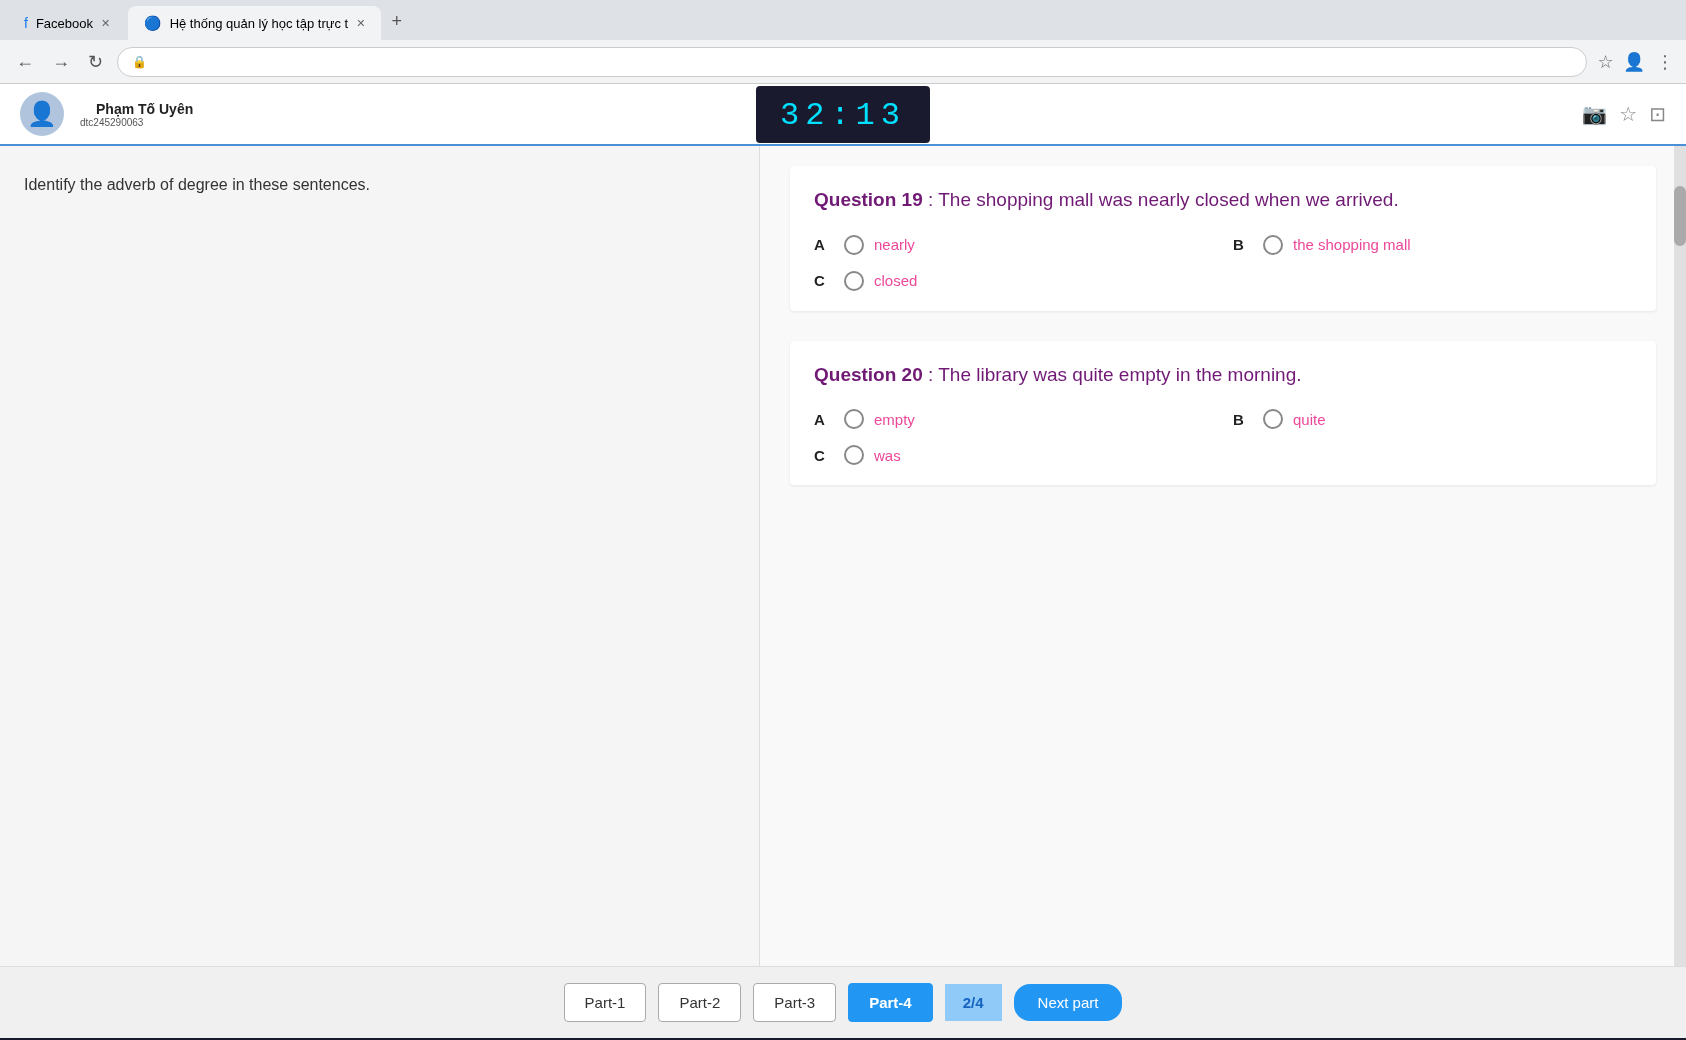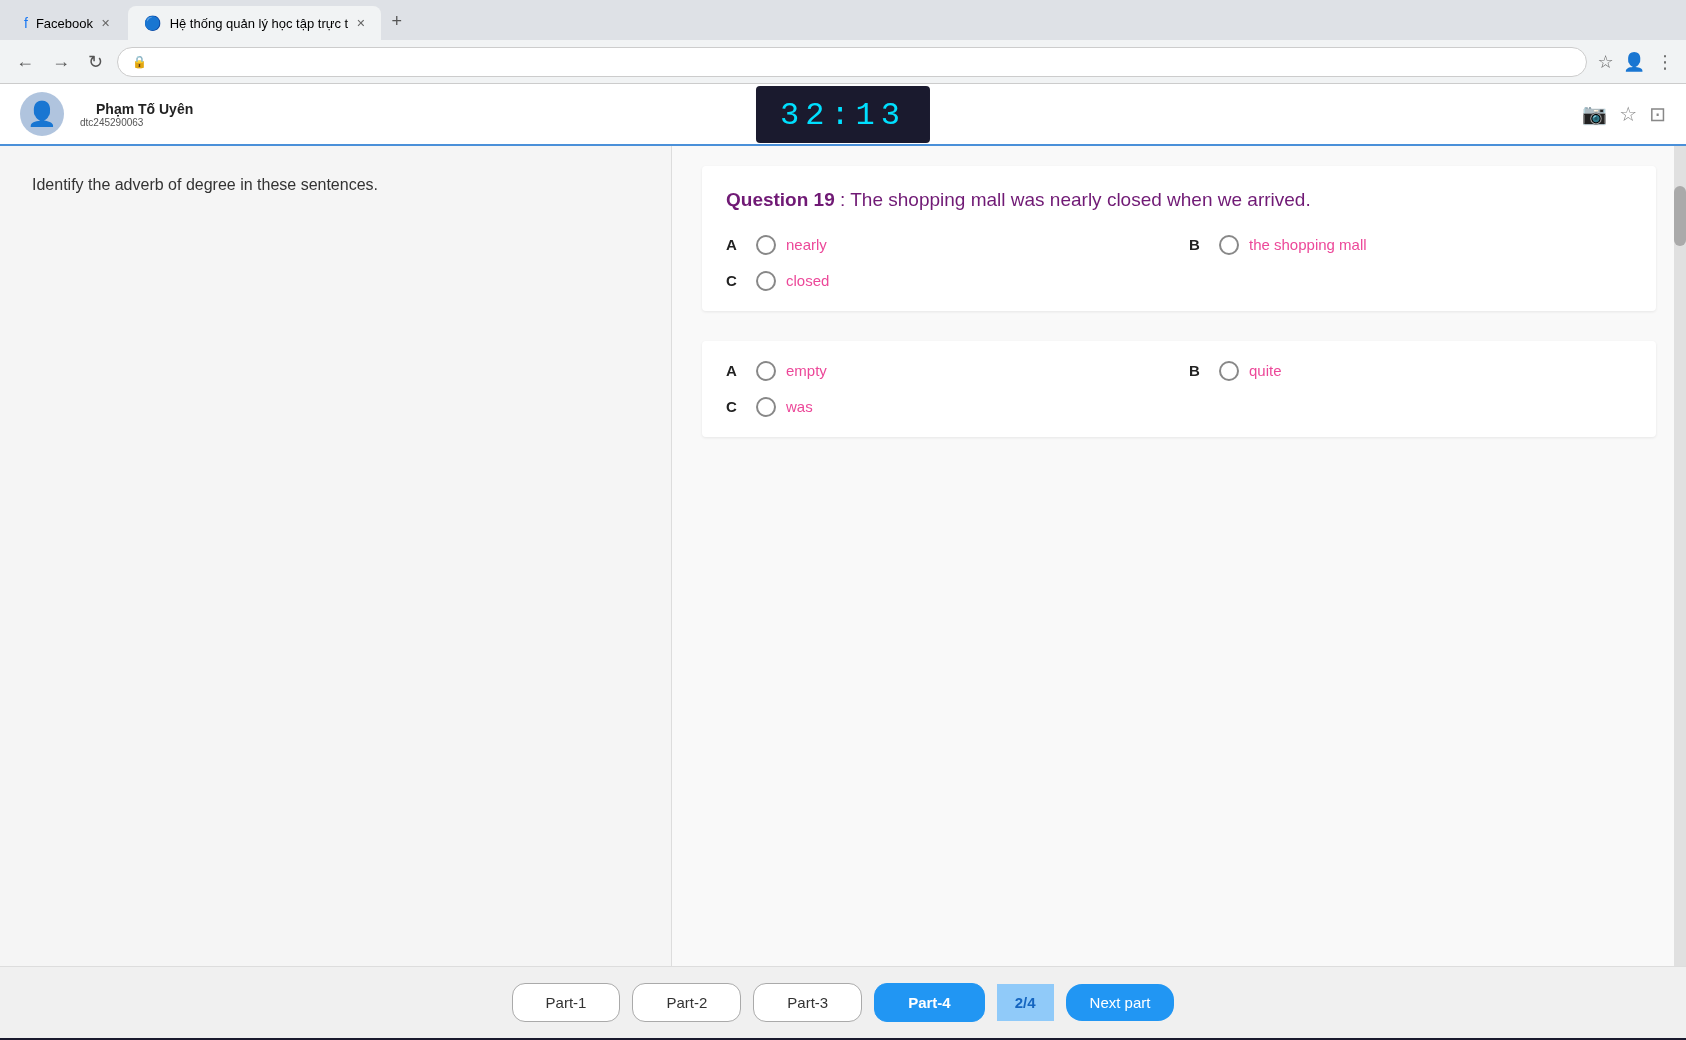--- a/index.html
+++ b/index.html
@@ -23,39 +23,39 @@
     .user-info .id { font-size: 10px; color: #555; }
 
     .timer-display { position: absolute; left: 50%; transform: translateX(-50%); background: #1a1a2e; color: #00e5ff; font-family: 'Courier New', monospace; font-size: 36px; font-weight: normal; padding: 8px 24px; border-radius: 4px; letter-spacing: 4px; }
 
     .header-icons { margin-left: auto; display: flex; gap: 12px; align-items: center; }
 
     
     .main-content { display: flex; min-height: 820px; }
 
     
-    .left-panel { width: 672px; background: #f5f5f5; padding: 30px 32px; border-right: 1px solid #ddd; }
+    .left-panel { width: 760px; background: #f5f5f5; padding: 30px 24px; border-right: 1px solid #ddd; }
     .instructions { font-size: 16px; color: #333; font-weight: 500; }
 
     
     .right-panel { flex: 1; background: #f9f9f9; padding: 20px 30px; }
 
     .question-block { background: white; border-radius: 4px; margin-bottom: 30px; padding: 20px 24px; box-shadow: 0 1px 3px rgba(0,0,0,0.08); }
     .question-text { font-size: 19px; color: #701a75; margin-bottom: 20px; font-weight: 500; line-height: 1.5; }
     .question-text strong { font-weight: 700; }
 
     .options-grid { display: grid; grid-template-columns: 1fr 1fr; gap: 16px 20px; }
     .option-row { display: flex; align-items: center; gap: 10px; }
     .option-label { font-weight: bold; font-size: 15px; color: #222; min-width: 20px; }
     .radio-btn { width: 20px; height: 20px; border-radius: 50%; border: 2px solid #888; background: white; display: inline-block; flex-shrink: 0; cursor: pointer; }
     .option-text { font-size: 15px; color: #ec4899; }
 
     
     .bottom-nav { background: #f0f0f0; border-top: 1px solid #ddd; padding: 16px 40px; display: flex; justify-content: center; align-items: center; gap: 12px; }
-    .part-btn { padding: 10px 33px; border-radius: 13px; border: 1px solid #aaa; background: white; font-size: 15px; cursor: pointer; color: #333; }
+    .part-btn { padding: 10px 20px; border-radius: 4px; border: 1px solid #aaa; background: white; font-size: 15px; cursor: pointer; color: #333; }
     .part-btn.active { background: #2196f3; color: white; border-color: #2196f3; font-weight: bold; }
     .page-indicator { background: #90caf9; color: #1565c0; padding: 10px 18px; border-radius: 0; font-size: 15px; font-weight: bold; }
     .next-btn { background: #2196f3; color: white; padding: 10px 24px; border-radius: 16px; border: none; font-size: 15px; cursor: pointer; font-weight: 500; }
 
     
     .taskbar { background: #1a1a2e; height: 48px; display: flex; align-items: center; padding: 0 8px; gap: 8px; }
 
     .scrollbar-area { position: relative; }
     .scrollbar { position: absolute; right: 0; top: 0; width: 12px; height: 100%; background: #e0e0e0; }
     .scrollbar-thumb { background: #aaa; width: 100%; height: 60px; border-radius: 6px; margin-top: 40px; }
@@ -138,20 +138,25 @@
         </div>
         <div class="option-row">
           <span class="option-label">C</span>
           <span class="radio-btn"></span>
           <span class="option-text">closed</span>
         </div>
       </div>
     </div>
 
     <div class="question-block">
+      <div class="question-text">
+        <strong>Question 20</strong>
+        <span> : </span>
+        <span>The library was quite empty in the morning.</span>
+      </div>
       <div class="options-grid">
         <div class="option-row">
           <span class="option-label">A</span>
           <span class="radio-btn"></span>
           <span class="option-text">empty</span>
         </div>
         <div class="option-row">
           <span class="option-label">B</span>
           <span class="radio-btn"></span>
           <span class="option-text">quite</span>

